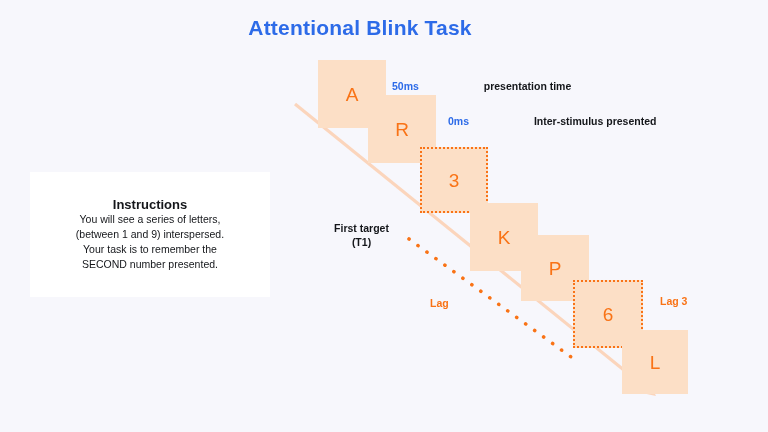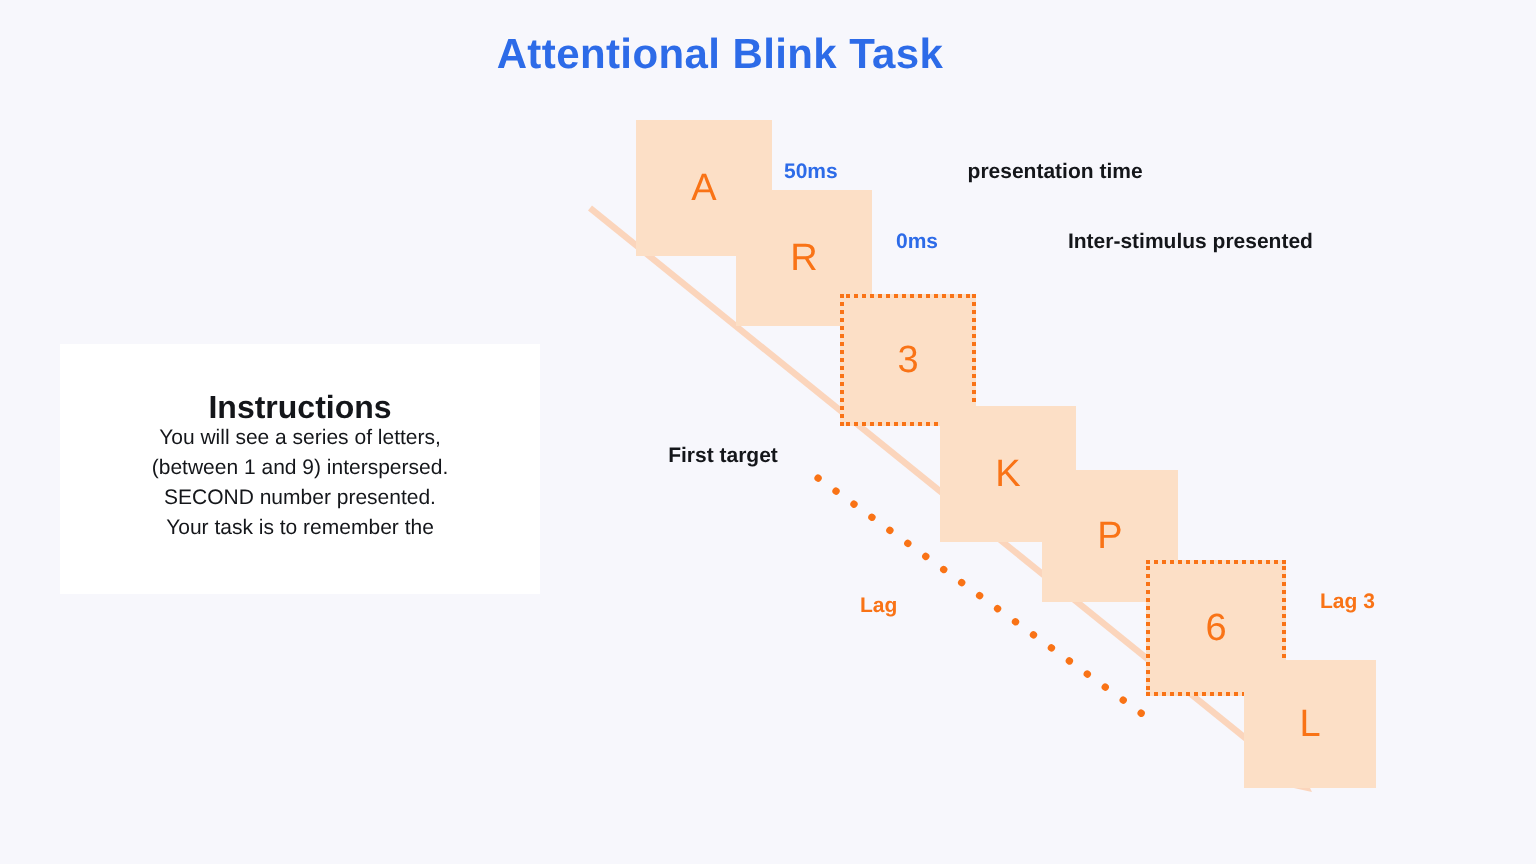--- a/index.html
+++ b/index.html
@@ -43,21 +43,21 @@
     height: 125px;
     background: #FFFFFF;
     display: flex;
     flex-direction: column;
     align-items: center;
     justify-content: center;
     box-sizing: border-box;
     padding: 4px 6px;
   }
   #instructions-panel .ins-title {
-    font-size: 16px;
+    font-size: 13px;
     font-weight: bold;
     color: #14161A;
     line-height: 15px;
   }
   #instructions-panel .ins-line {
     font-size: 10.5px;
     color: #14161A;
     line-height: 15px;
     text-align: left;
     white-space: nowrap;
@@ -171,27 +171,28 @@
   <div class="anno" id="timing-presentation">
     <span class="ms">50ms</span><span class="desc">&nbsp;</span><span class="desc">presentation time</span>
   </div>
 
   <div class="anno" id="timing-isi">
     <span class="ms">0ms</span><span class="desc">&nbsp;</span><span class="desc">Inter-stimulus presented</span>
   </div>
 
   <div class="anno dark center" id="first-target-label">
     <div>First target</div>
+    <div>(T1)</div>
   </div>
 
 
   <div class="anno orange" id="lag-label">Lag</div>
   <div class="anno orange" id="lag3-label">Lag 3</div>
 
   <div id="instructions-panel">
     <div class="ins-title">Instructions</div>
     <div class="ins-line">You will see a series of letters,</div>
     <div class="ins-line">(between 1 and 9) interspersed.</div>
+    <div class="ins-line">Your task is to remember the</div>
     <div class="ins-line">SECOND number presented.</div>
-    <div class="ins-line">Your task is to remember the</div>
   </div>
 
 </div>
 
 </body></html>

